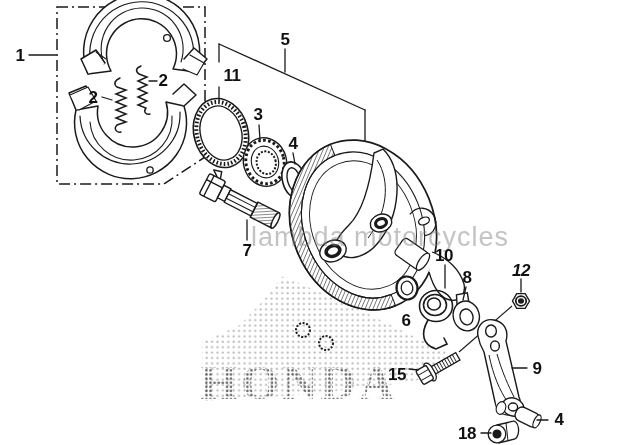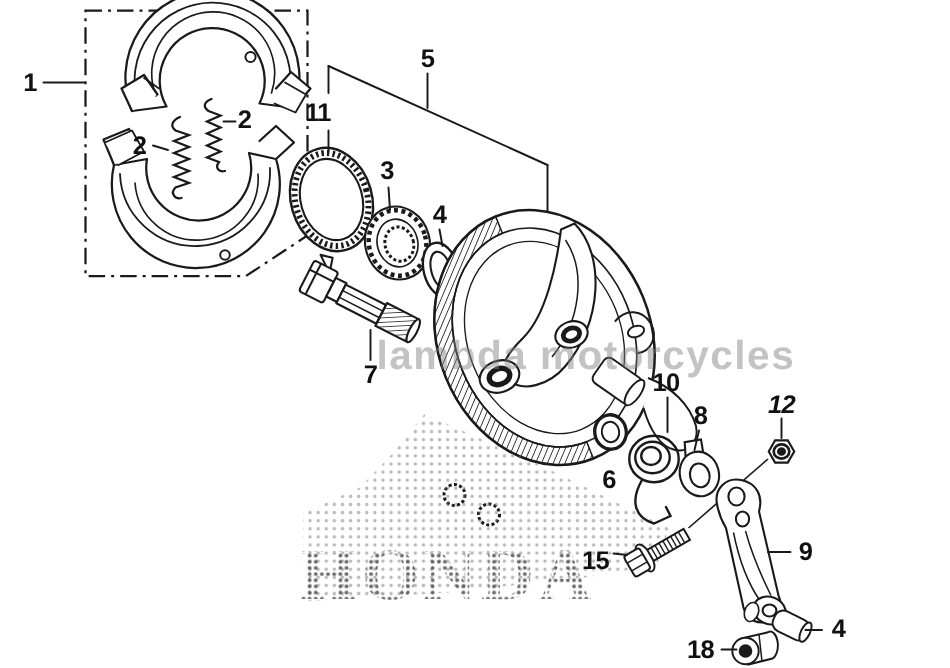--- a/index.html
+++ b/index.html
@@ -3,21 +3,21 @@
 <meta charset="utf-8">
 <style>
   html,body{margin:0;padding:0;background:#ffffff;}
   .stage{
     position:relative;width:633px;height:445px;background:#fff;overflow:hidden;
     font-family:"Liberation Sans",sans-serif;
   }
   .stage svg{position:absolute;left:0;top:0;z-index:2;}
   .watermark{
     position:absolute;left:251px;top:222px;z-index:5;pointer-events:none;
-    font-family:"Liberation Sans",sans-serif;font-weight:bold;font-size:27px;
+    font-family:"Liberation Sans",sans-serif;font-weight:normal;font-size:27px;
     letter-spacing:1px;color:rgba(130,130,130,0.48);white-space:nowrap;
   }
   .callout{
     position:absolute;z-index:6;transform:translate(-50%,-50%);
     font-weight:bold;font-size:17px;color:#111;letter-spacing:-0.5px;line-height:1;
     white-space:nowrap;
   }
 </style>
 </head>
 <body>
@@ -229,19 +229,19 @@
   <span class="callout" style="left:93px;top:97px;">2</span>
   <span class="callout" style="left:163px;top:80px;">2</span>
   <span class="callout" style="left:258px;top:114px;">3</span>
   <span class="callout" style="left:293px;top:143px;">4</span>
   <span class="callout" style="left:285px;top:39px;">5</span>
   <span class="callout" style="left:406px;top:320px;">6</span>
   <span class="callout" style="left:247px;top:250px;">7</span>
   <span class="callout" style="left:467px;top:277px;">8</span>
   <span class="callout" style="left:537px;top:368px;">9</span>
   <span class="callout" style="left:444px;top:255px;">10</span>
-  <span class="callout" style="left:212px;top:75px;">11</span>
+  <span class="callout" style="left:232px;top:75px;">11</span>
   <span class="callout" style="left:521px;top:270px;font-style:italic;">12</span>
   <span class="callout" style="left:559px;top:419px;">4</span>
   <span class="callout" style="left:467px;top:433px;">18</span>
   <span class="callout" style="left:397px;top:374px;">15</span>
 
 </div>
 
 </body></html>

